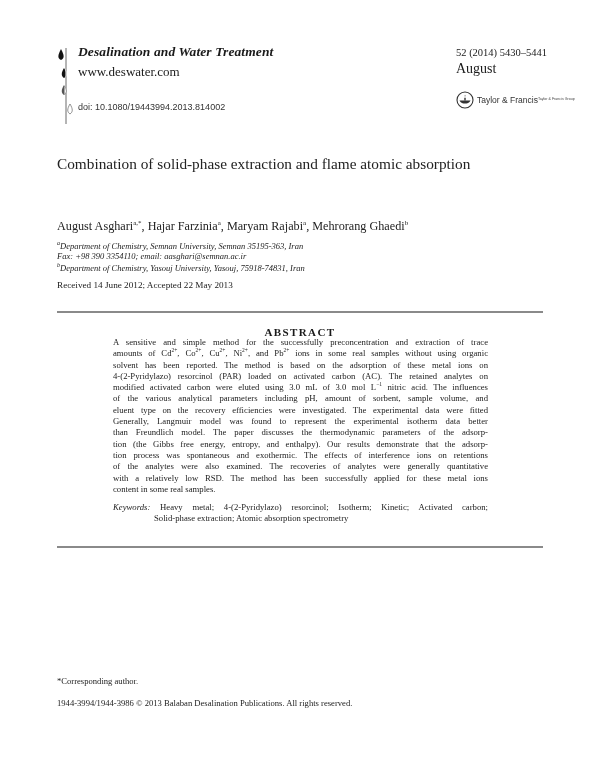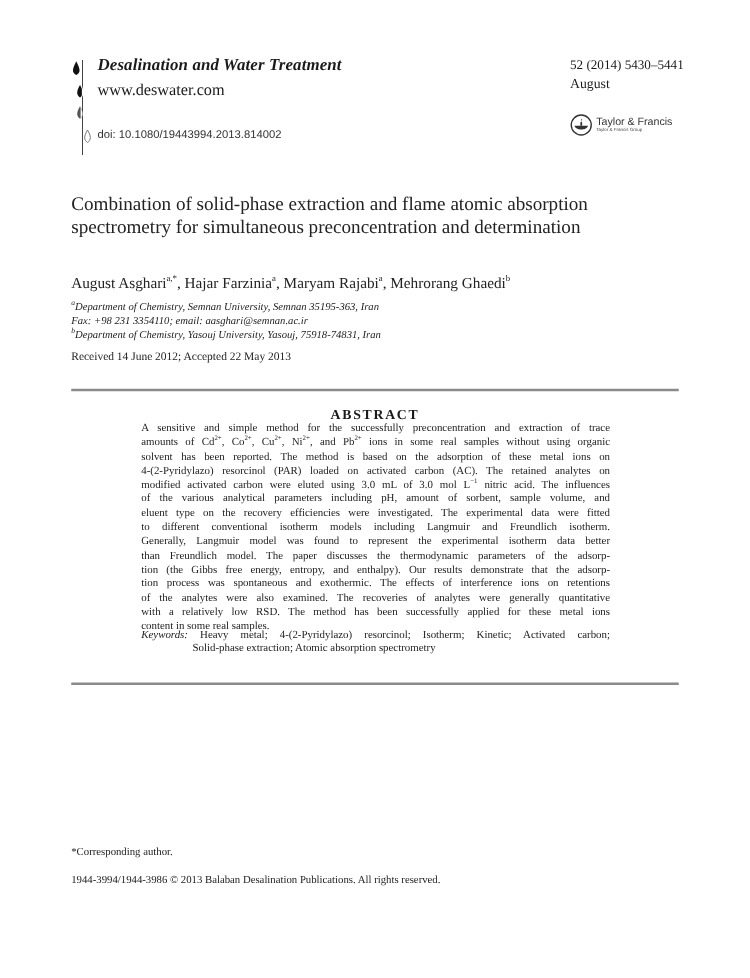--- a/index.html
+++ b/index.html
@@ -3,23 +3,23 @@
 <meta charset="utf-8">
 <style>
   html, body { margin: 0; padding: 0; background: #ffffff; }
   body { width: 600px; height: 782px; position: relative; overflow: hidden; font-family: "DejaVu Serif", "Liberation Serif", serif; color: #1a1a1a; }
   .abs { position: absolute; }
   .journal-logo { left: 55px; top: 46px; width: 18px; height: 80px; }
   .journal-title { left: 78px; top: 44px; font-family: "Liberation Serif", serif; font-style: italic; font-weight: bold; font-size: 13.5px; letter-spacing: 0.1px; white-space: nowrap; }
   .journal-url { left: 78px; top: 64px; font-family: "Liberation Serif", serif; font-size: 13px; white-space: nowrap; }
   .doi { left: 78px; top: 102px; font-family: Liberation Sans, sans-serif; font-size: 9px; color: #333; white-space: nowrap; }
   .volume { left: 456px; top: 47px; font-family: "Liberation Serif", serif; font-size: 10.5px; white-space: nowrap; }
-  .month { left: 456px; top: 61px; font-family: "Liberation Serif", serif; font-size: 11px; white-space: nowrap; }
+  .month { left: 456px; top: 61px; font-family: "Liberation Serif", serif; font-size: 14px; white-space: nowrap; }
   .publisher { left: 456px; top: 91px; display: flex; align-items: center; gap: 3px; }
-  .publisher-text { display: flex; flex-direction: column; line-height: 1; }
+  .publisher-text { display: flex; flex-direction: row; line-height: 1; }
   .publisher-name { font-family: "Liberation Sans", sans-serif; font-size: 8.5px; color: #333; white-space: nowrap; }
   .publisher-sub { font-family: "Liberation Sans", sans-serif; font-size: 3.6px; color: #444; margin-top: 2px; white-space: nowrap; }
   .paper-title { left: 57px; top: 155px; width: 460px; font-family: "Liberation Serif", serif; font-size: 15.3px; line-height: 18px; color: #222; }
   .authors { left: 57px; top: 219px; font-family: "Liberation Serif", serif; font-size: 12.2px; white-space: nowrap; color: #222; }
   .authors sup { font-size: 7px; }
   .affil { left: 57px; font-family: "Liberation Serif", serif; font-style: italic; font-size: 8.5px; white-space: nowrap; color: #222; }
   .affil sup { font-size: 6px; }
   .received { left: 57px; top: 280px; font-family: "Liberation Serif", serif; font-size: 9.2px; white-space: nowrap; color: #222; }
   .rule { left: 57px; width: 486px; height: 2px; background: #8a8a8a; }
   .abstract-heading { left: 0; width: 600px; top: 326px; text-align: center; font-family: "Liberation Serif", serif; font-weight: bold; font-size: 11px; letter-spacing: 1.4px; }
@@ -62,46 +62,44 @@
     <path d="M9 5.8 C 8.4 5, 9 4, 9 3.8 C 9.5 4.6, 9.6 5.2, 9 5.8 Z" fill="#333"></path>
   </svg>
   <div class="publisher-text">
     <span class="publisher-name">Taylor &amp; Francis</span>
     <span class="publisher-sub">Taylor &amp; Francis Group</span>
   </div>
 </div>
 
 <div class="abs paper-title">
   <div>Combination of solid-phase extraction and flame atomic absorption</div>
-  <div>spectrometry for simultaneous preconcentration and determination</div>
 </div>
 
 <div class="abs authors">
   <span>August Asghari</span><sup>a,*</sup><span>, </span><span>Hajar Farzinia</span><sup>a</sup><span>, </span><span>Maryam Rajabi</span><sup>a</sup><span>, </span><span>Mehrorang Ghaedi</span><sup>b</sup>
 </div>
 
 <div class="abs affil" style="top:240px;"><sup>a</sup><span>Department of Chemistry, Semnan University, Semnan 35195-363, Iran</span></div>
-<div class="abs affil" style="top:251px;"><span>Fax: +98 231 3354110; email: aasghari@semnan.ac.ir</span></div>
+<div class="abs affil" style="top:251px;"><span>Fax: +98 390 3354110; email: aasghari@semnan.ac.ir</span></div>
 <div class="abs affil" style="top:262px;"><sup>b</sup><span>Department of Chemistry, Yasouj University, Yasouj, 75918-74831, Iran</span></div>
 
 <div class="abs received">Received 14 June 2012; Accepted 22 May 2013</div>
 
 <div class="abs rule" style="top:311px;"></div>
 
 <div class="abs abstract-heading">ABSTRACT</div>
 
 <div class="abs abstract-body">
   <span class="ln">A sensitive and simple method for the successfully preconcentration and extraction of trace</span>
   <span class="ln">amounts of <span>Cd</span><sup>2+</sup><span>, </span><span>Co</span><sup>2+</sup><span>, </span><span>Cu</span><sup>2+</sup><span>, </span><span>Ni</span><sup>2+</sup><span>, and </span><span>Pb</span><sup>2+</sup><span> ions in some real samples without using organic</span></span>
   <span class="ln">solvent has been reported. The method is based on the adsorption of these metal ions on</span>
   <span class="ln">4-(2-Pyridylazo) resorcinol (PAR) loaded on activated carbon (AC). The retained analytes on</span>
   <span class="ln"><span>modified activated carbon were eluted using 3.0 mL of 3.0 mol L</span><sup>−1</sup><span> nitric acid. The influences</span></span>
   <span class="ln">of the various analytical parameters including pH, amount of sorbent, sample volume, and</span>
   <span class="ln">eluent type on the recovery efficiencies were investigated. The experimental data were fitted</span>
-  <span class="ln">to different conventional isotherm models including Langmuir and Freundlich isotherm.</span>
   <span class="ln">Generally, Langmuir model was found to represent the experimental isotherm data better</span>
   <span class="ln">than Freundlich model. The paper discusses the thermodynamic parameters of the adsorp-</span>
   <span class="ln">tion (the Gibbs free energy, entropy, and enthalpy). Our results demonstrate that the adsorp-</span>
   <span class="ln">tion process was spontaneous and exothermic. The effects of interference ions on retentions</span>
   <span class="ln">of the analytes were also examined. The recoveries of analytes were generally quantitative</span>
   <span class="ln">with a relatively low RSD. The method has been successfully applied for these metal ions</span>
   <span class="ln last">content in some real samples.</span>
 </div>
 
 <div class="abs keywords">

